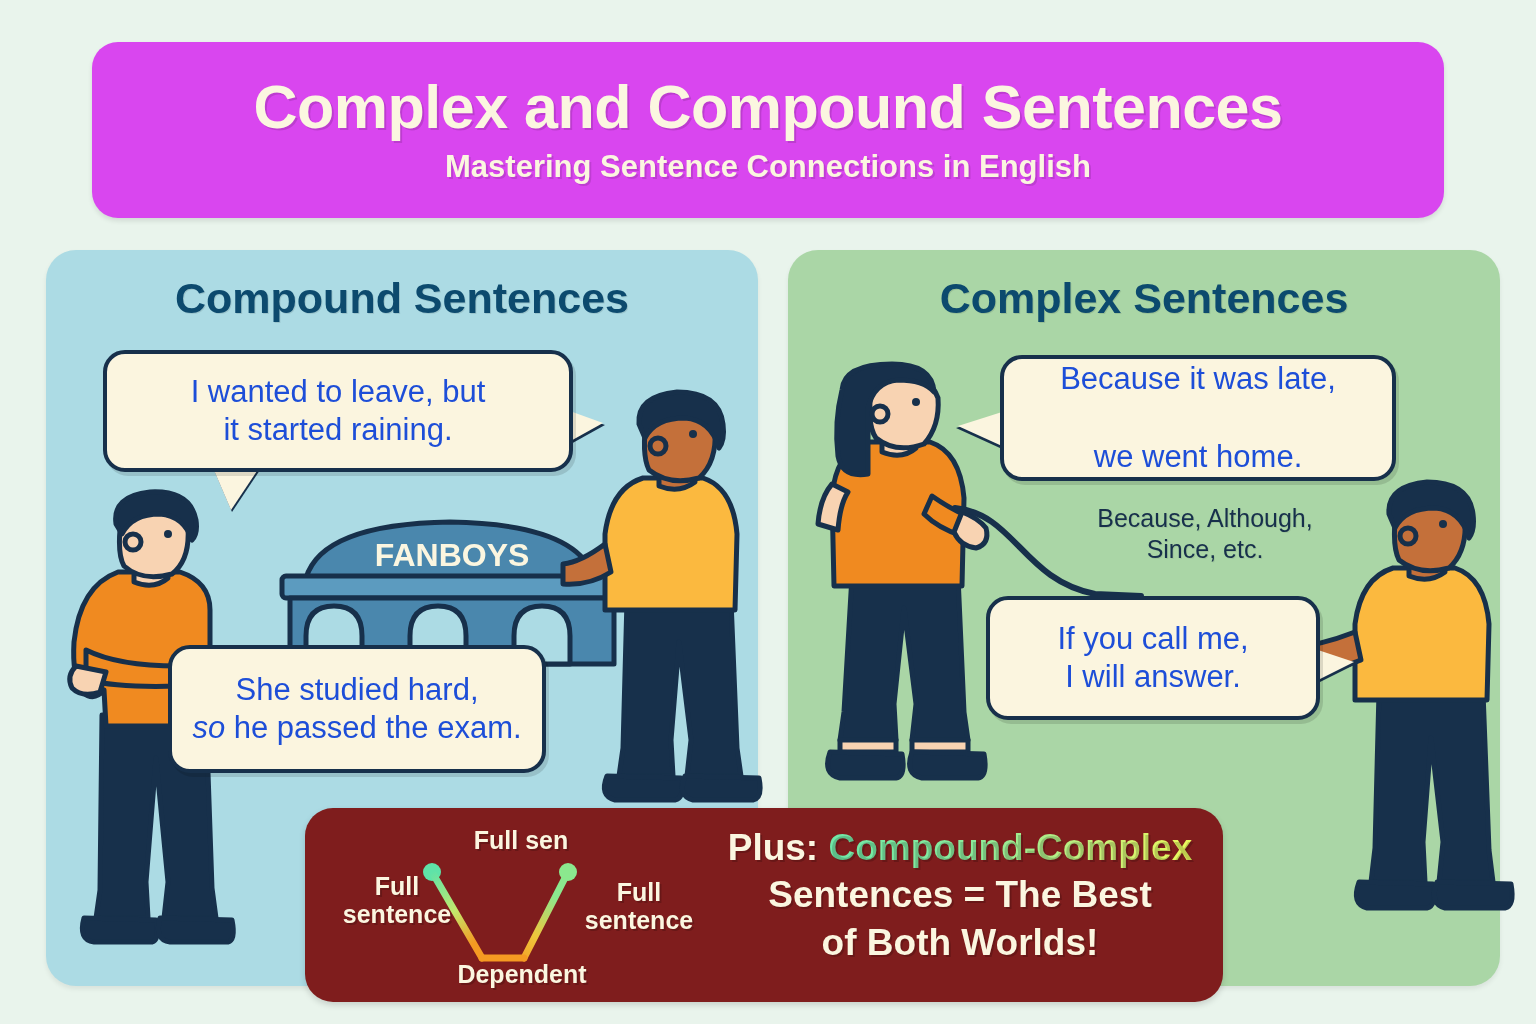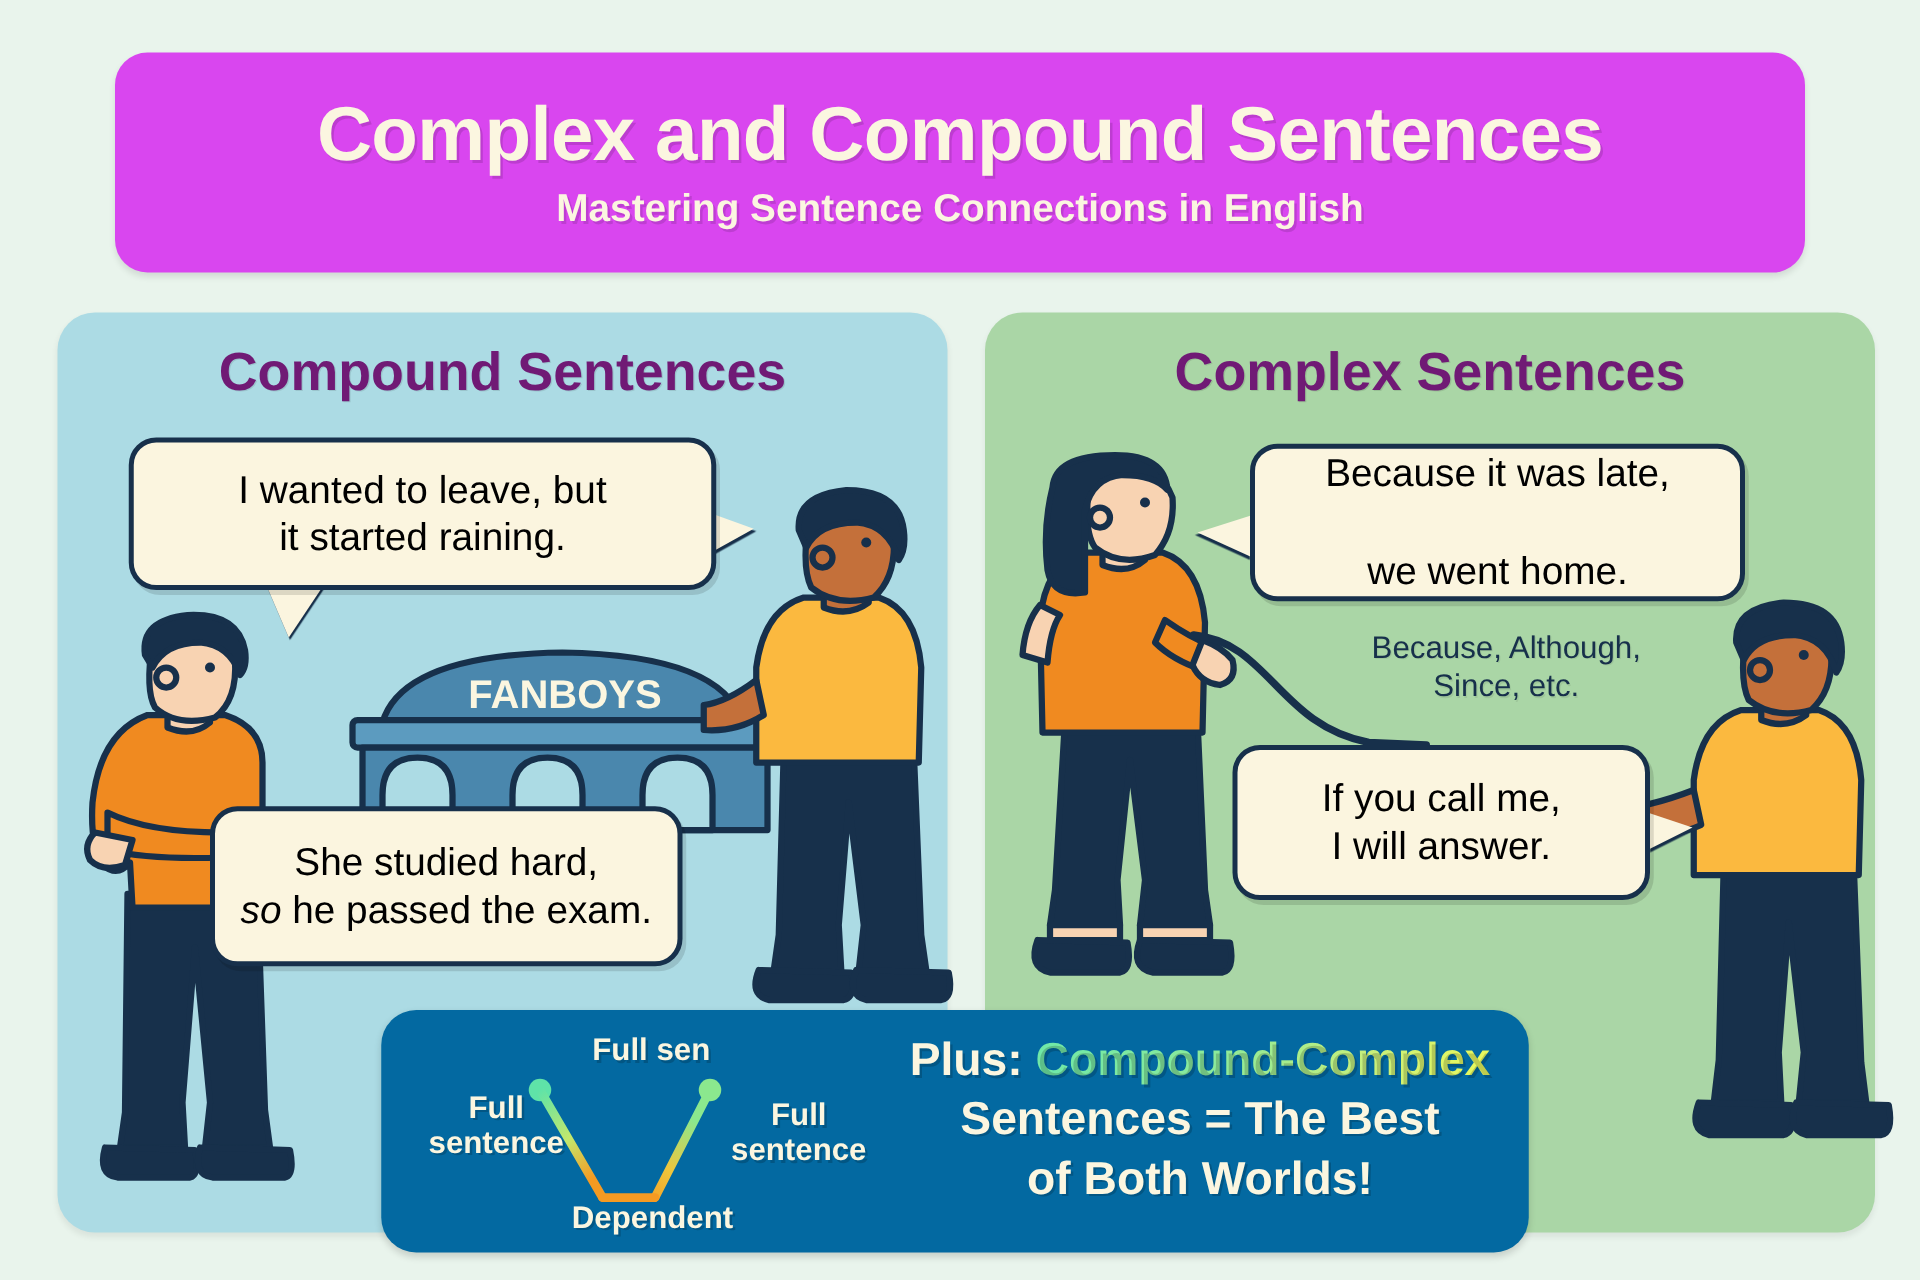--- a/index.html
+++ b/index.html
@@ -27,28 +27,28 @@
     margin:10px 0 0 0;color:#FBF6E0;font-size:31px;font-weight:bold;
     text-shadow:2px 2px 0 rgba(0,0,0,.12);
   }
 
   
   .panel{position:absolute;border-radius:30px;box-shadow:0 3px 5px rgba(0,0,0,.07);}
   .panel-left{left:46px;top:250px;width:712px;height:736px;background:#ACDBE4;}
   .panel-right{left:788px;top:250px;width:712px;height:736px;background:#AAD6A6;}
   .panel-title{
     position:absolute;top:24px;left:0;width:100%;text-align:center;
-    color:#701a75;font-size:43px;font-weight:bold;
+    color:#0c4a6e;font-size:43px;font-weight:bold;
     text-shadow:1px 1px 0 rgba(0,0,0,.10);
   }
 
   
   .bubble{
     position:absolute;background:#FBF5DF;border:4px solid #17304B;
-    border-radius:22px;color:#000000;font-size:31px;line-height:1.24;
+    border-radius:22px;color:#1d4ed8;font-size:31px;line-height:1.24;
     display:flex;align-items:center;justify-content:center;text-align:center;
     box-shadow:3px 4px 0 rgba(0,0,0,.12);box-sizing:border-box;
     padding:10px 11px;
   }
   .bubble i{font-style:italic;}
 
   .b1{left:103px;top:350px;width:470px;height:122px;}
   .b1-tail-r{position:absolute;left:567px;top:410px;width:0;height:0;
     border-top:13px solid transparent;border-bottom:20px solid transparent;
     border-left:36px solid #FBF5DF;filter:drop-shadow(2px 2px 0 #17304B);}
@@ -71,21 +71,21 @@
 
   .conj-note{
     position:absolute;left:1040px;top:503px;width:330px;
     color:#17304B;font-size:25px;font-weight:normal;line-height:1.22;text-align:center;
     text-shadow:1px 1px 0 rgba(0,0,0,.07);
   }
 
   
   .footer{
     position:absolute;left:305px;top:808px;width:918px;height:194px;
-    background:#0369a1;border-radius:28px;
+    background:#7f1d1d;border-radius:28px;
     box-shadow:0 3px 6px rgba(0,0,0,.15);
   }
   .footer-text{
     position:absolute;left:400px;top:16px;width:510px;text-align:center;
     color:#FBF6E0;font-size:37px;font-weight:bold;line-height:1.28;
     text-shadow:2px 2px 0 rgba(0,0,0,.18);
   }
   .grad-word{
     background:linear-gradient(90deg,#6FE8A8 0%,#8CEA9B 40%,#C9F07A 75%,#EAF95C 100%);
     -webkit-background-clip:text;background-clip:text;color:transparent;

